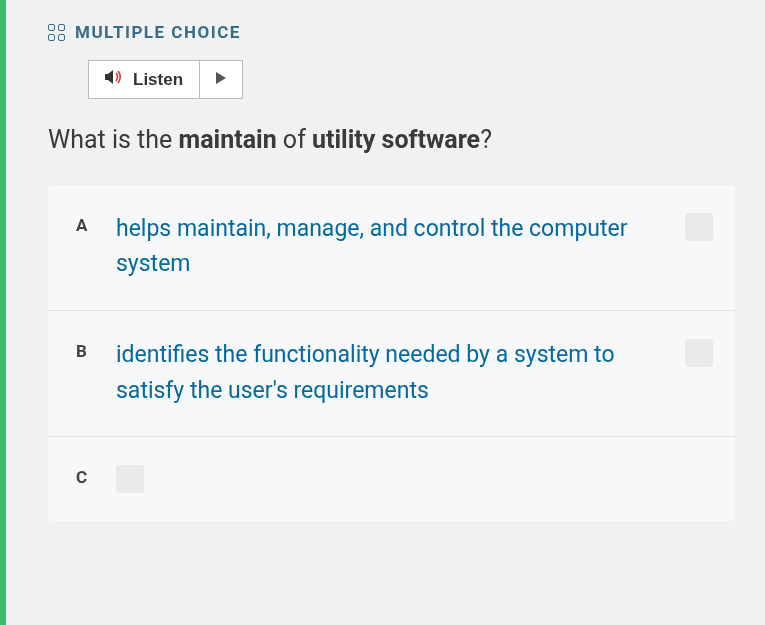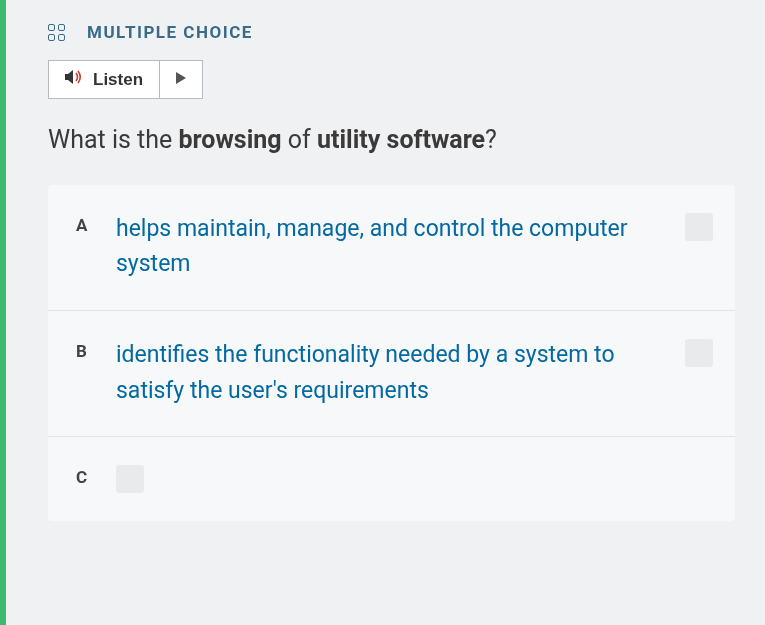--- a/index.html
+++ b/index.html
@@ -21,21 +21,21 @@
       bottom: 0;
       width: 6px;
       background: #3fb871;
     }
     .content {
       padding: 22px 30px 30px 48px;
     }
     .header-row {
       display: flex;
       align-items: center;
-      gap: 22px;
+      gap: 10px;
       margin-bottom: 18px;
     }
     .grid-icon {
       display: grid;
       grid-template-columns: 7px 7px;
       grid-template-rows: 7px 7px;
       gap: 3px;
     }
     .grid-icon span {
       width: 7px;
@@ -57,20 +57,21 @@
       display: inline-flex;
       align-items: center;
       gap: 8px;
       border: 1px solid #b8bcc0;
       background: #fff;
       padding: 8px 16px;
       font-size: 17px;
       font-weight: 600;
       color: #333;
       cursor: pointer;
+      margin-left: 40px;
     }
     .listen-btn:first-child {
       border-right: none;
     }
     .play-btn {
       border: 1px solid #b8bcc0;
       background: #fff;
       padding: 8px 14px;
       cursor: pointer;
       display: inline-flex;
@@ -155,21 +156,21 @@
     <button class="play-btn">
       <span>
         <svg width="14" height="14" viewBox="0 0 14 14">
           <path d="M2 1 L12 7 L2 13 Z" fill="#555"></path>
         </svg>
       </span>
     </button>
   </div>
 
   <div class="question-text">
-    <span>What is the </span><b>browsing</b><span> of </span><b>utility software</b><span>?</span>
+    <span>What is the </span><b>maintain</b><span> of </span><b>utility software</b><span>?</span>
   </div>
 
   <div class="options">
 
     <div class="option">
       <div class="option-letter">A</div>
       <div class="option-text">helps maintain, manage, and control the computer system</div>
       <div class="option-check"></div>
     </div>
 

